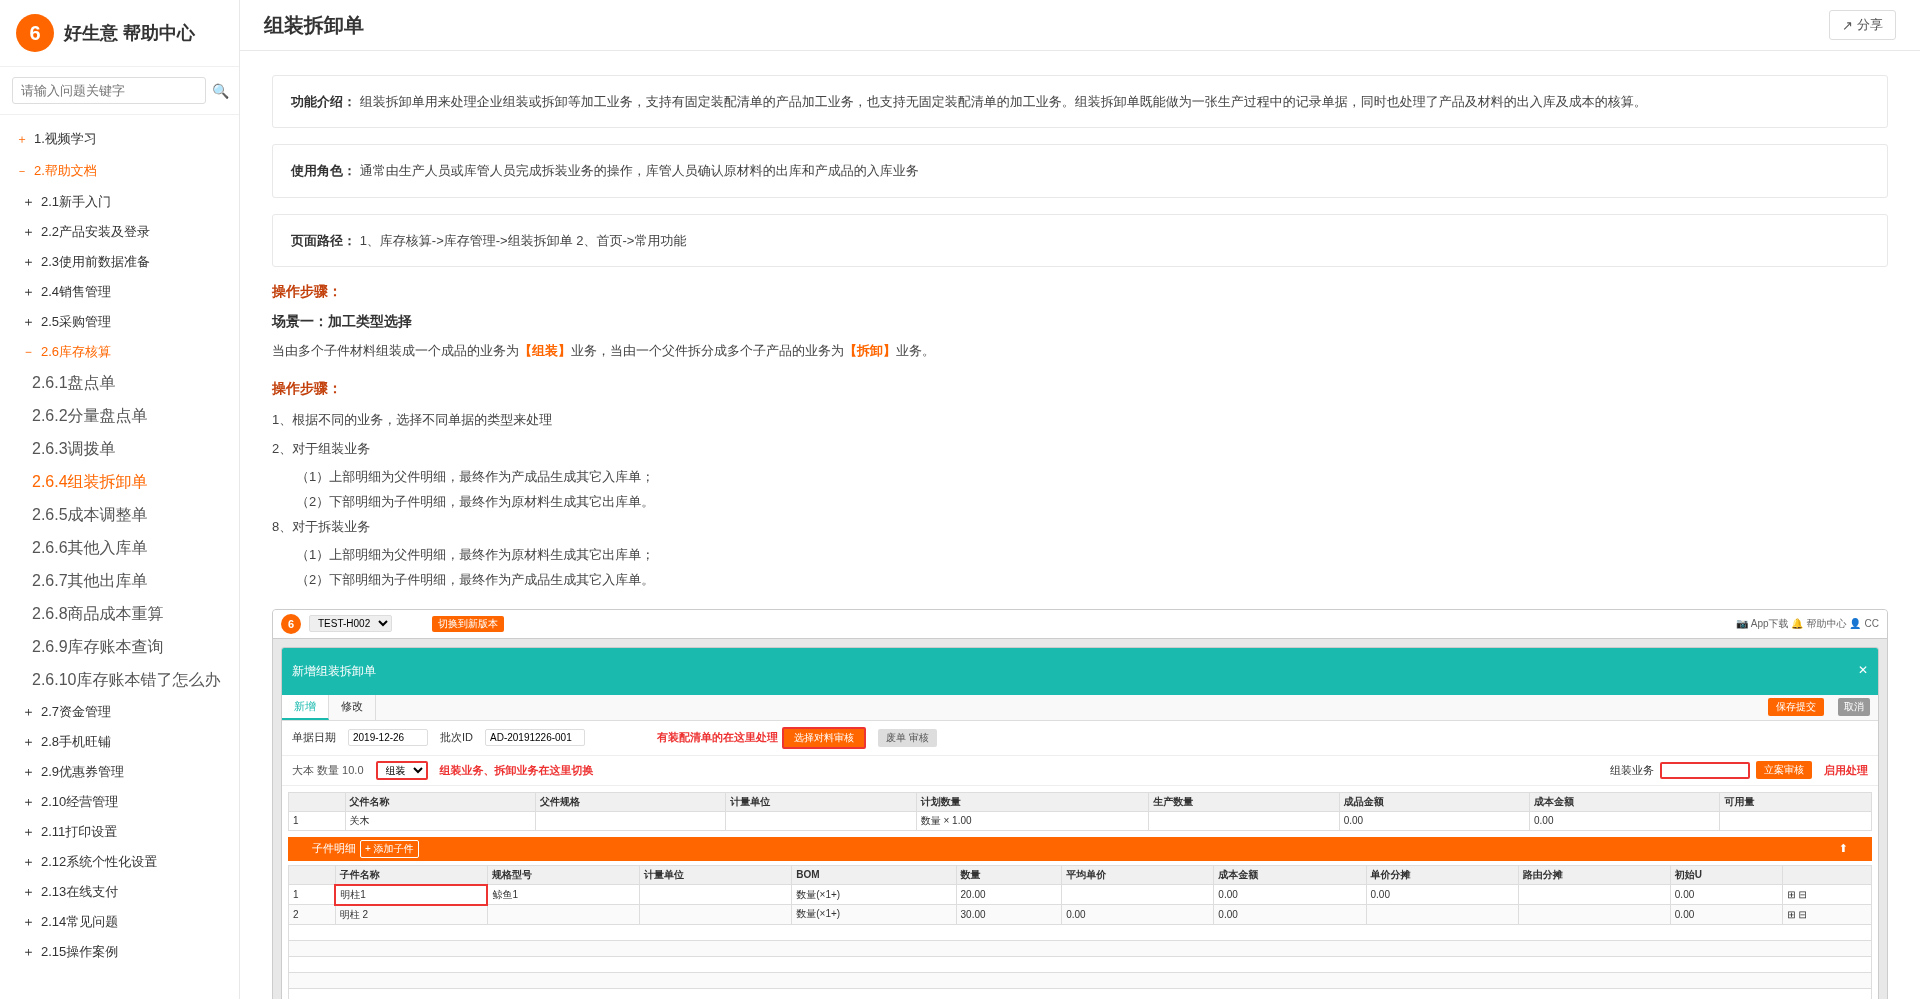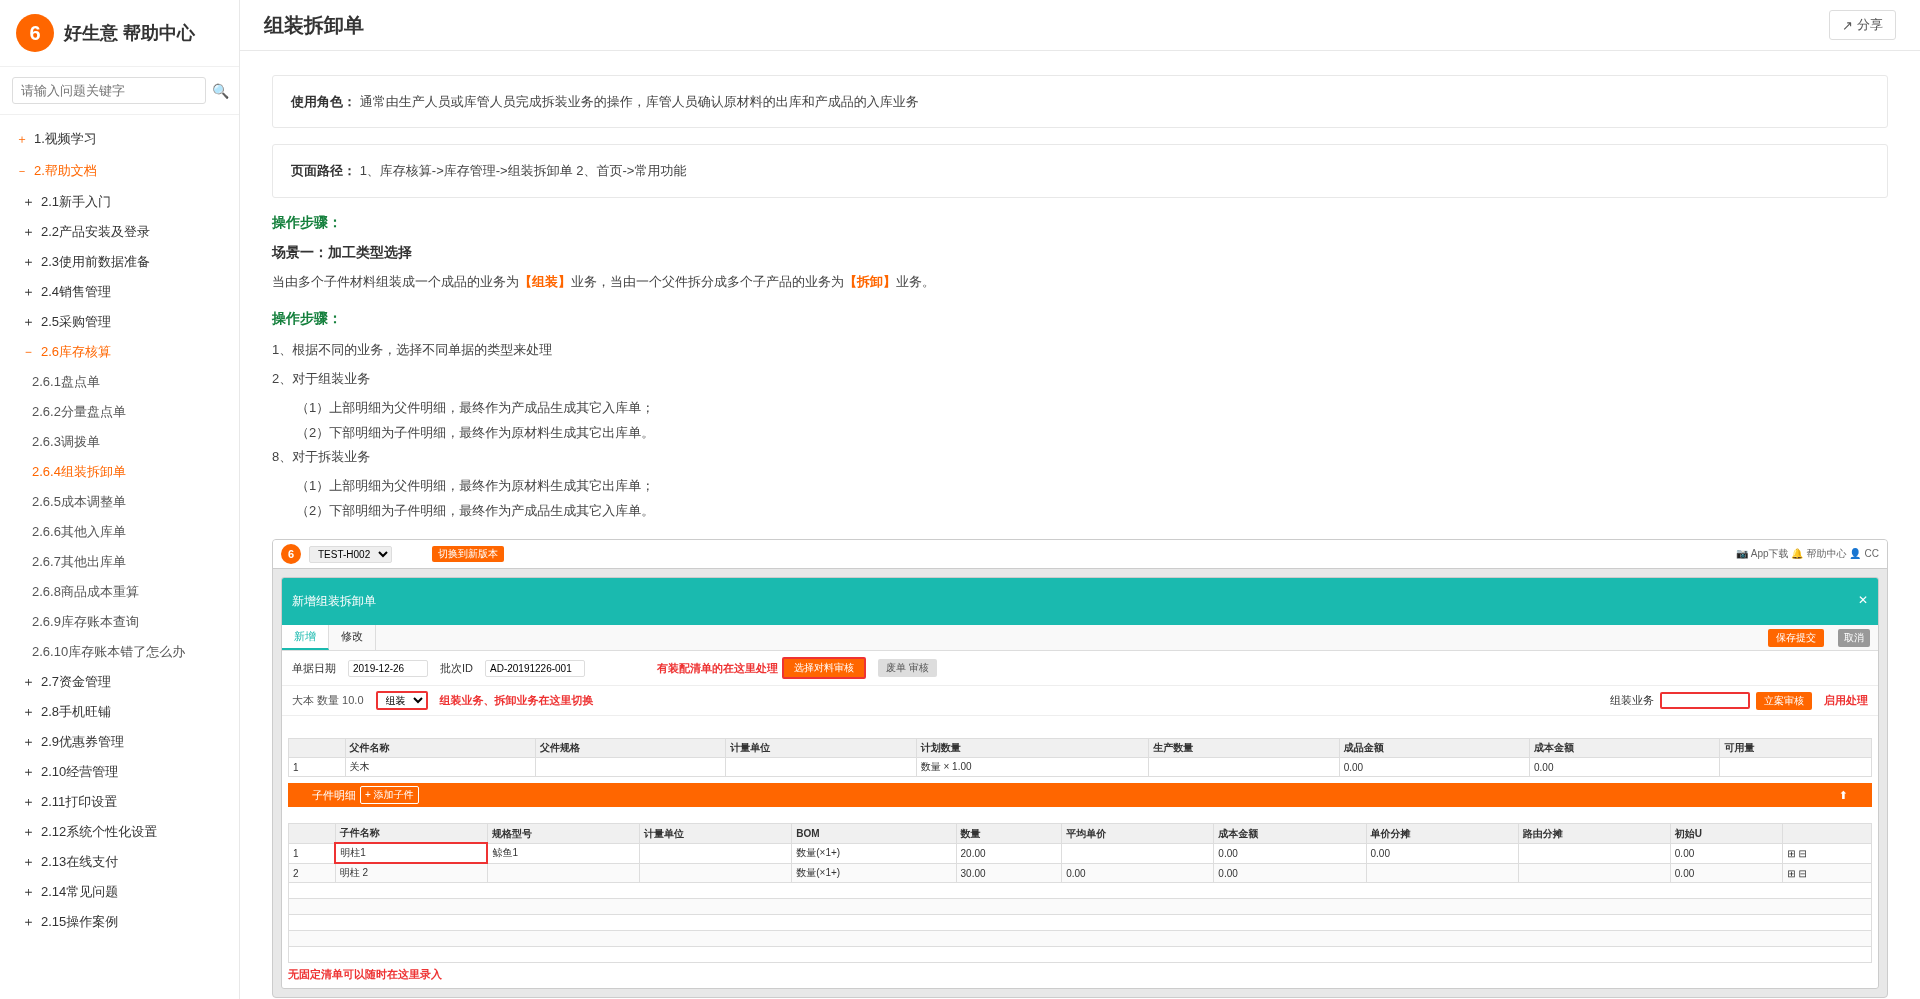--- a/index.html
+++ b/index.html
@@ -69,21 +69,21 @@
     .nav-sub-section {
       padding: 6px 16px 6px 22px;
       font-size: 13px;
       cursor: pointer;
       color: #333;
       display: flex; align-items: center; gap: 6px;
     }
     .nav-sub-section.active { color: #f60; }
     .nav-leaf {
       padding: 6px 16px 6px 32px;
-      font-size: 13px;
+      font-size: 16px;
       cursor: pointer;
       color: #555;
     }
     .nav-leaf.active { color: #f60; }
 
     
     #main {
       flex: 1;
       display: flex;
       flex-direction: column;
@@ -122,21 +122,21 @@
       background: #fff;
     }
     .section-label {
       font-weight: bold;
       color: #333;
     }
     .steps-title {
       font-weight: bold;
       font-size: 14px;
       margin: 16px 0 10px 0;
-      color: #15803d;
+      color: #c2410c;
     }
     .scenario-title {
       font-weight: bold;
       font-size: 14px;
       margin: 12px 0 8px 0;
       color: #333;
     }
     .content-para {
       font-size: 13px;
       line-height: 1.9;
@@ -162,21 +162,21 @@
     .screenshot-mockup {
       border: 1px solid #ccc;
       border-radius: 4px;
       overflow: hidden;
       margin-top: 16px;
       background: #f0f0f0;
       position: relative;
       font-size: 11px;
     }
 
-    .mock-table { width: 100%; border-collapse: collapse; font-size: 10px; margin-top: 16px; }
+    .mock-table { width: 100%; border-collapse: collapse; font-size: 10px; margin-top: 0; }
     .mock-table th { background: #f0f0f0; border: 1px solid #ddd; padding: 2px 4px; text-align: left; }
     .mock-table td { border: 1px solid #ddd; padding: 2px 4px; background: #fff; }
     .mock-table tr:nth-child(even) td { background: #fafafa; }
   </style>
 </head>
 <body>
 
 <div id="sidebar">
   <div id="logo-area">
     <div id="logo-icon">6</div>
@@ -298,20 +298,24 @@
   <div id="topbar">
     <h1 id="page-title-text">组装拆卸单</h1>
     <button id="share-btn">
       <span style="font-size:13px;">↗</span>
       <span>分享</span>
     </button>
   </div>
 
   <div id="content-area">
 
+    <div class="info-block">
+      <span class="section-label">功能介绍：</span>
+      <span>组装拆卸单用来处理企业组装或拆卸等加工业务，支持有固定装配清单的产品加工业务，也支持无固定装配清单的加工业务。组装拆卸单既能做为一张生产过程中的记录单据，同时也处理了产品及材料的出入库及成本的核算。</span>
+    </div>
 
     <div class="info-block">
       <span class="section-label">使用角色：</span>
       <span>通常由生产人员或库管人员完成拆装业务的操作，库管人员确认原材料的出库和产成品的入库业务</span>
     </div>
 
     <div class="info-block">
       <span class="section-label">页面路径：</span>
       <span>1、库存核算-&gt;库存管理-&gt;组装拆卸单 2、首页-&gt;常用功能</span>
     </div>

